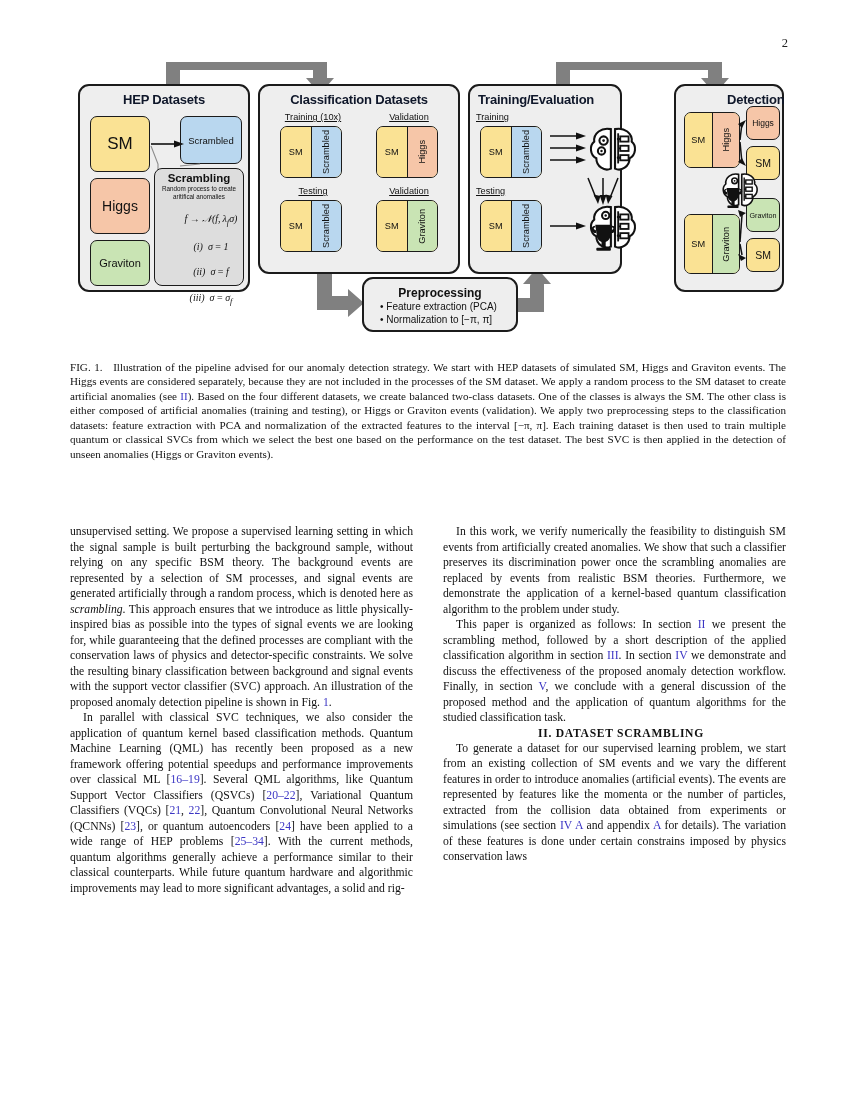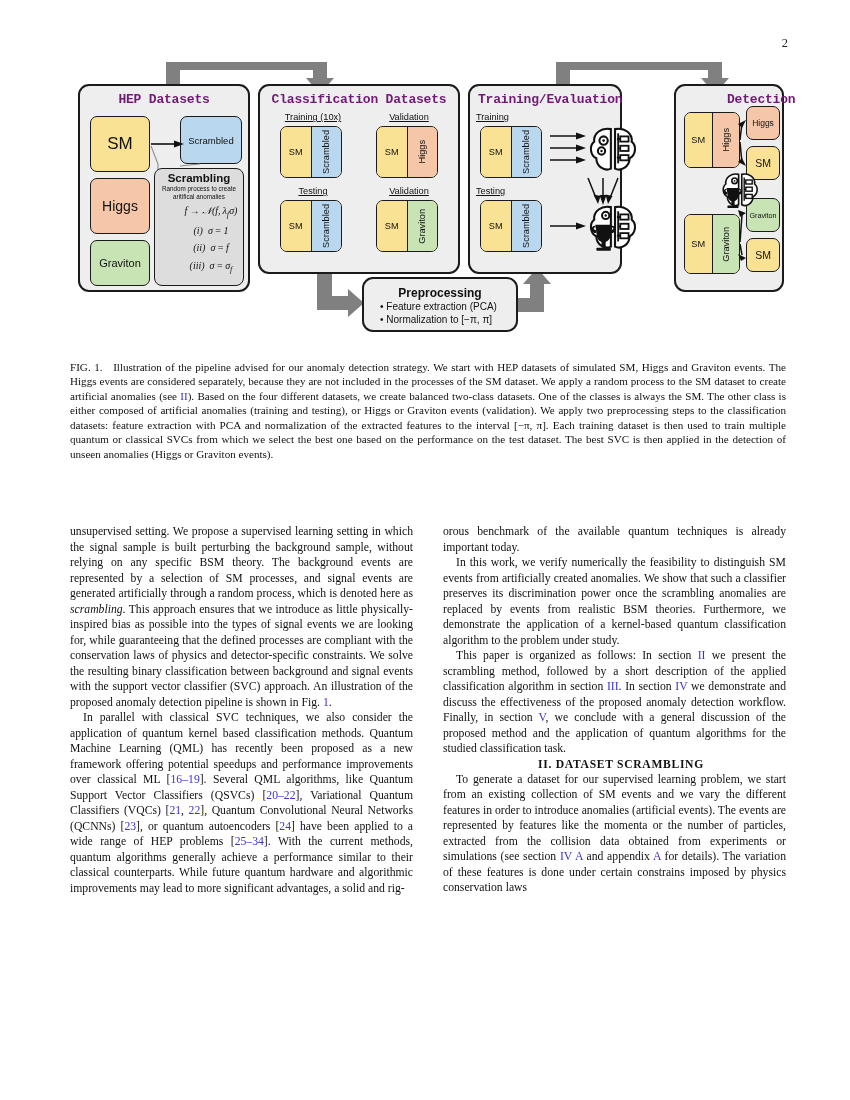--- a/index.html
+++ b/index.html
@@ -18,22 +18,22 @@
 
   
   .figure{position:absolute;left:70px;top:62px;width:715px;height:290px;}
 
   .panel{
     position:absolute;background:#eeeeee;border:2.2px solid #1b1b1b;
     border-radius:11px;box-sizing:border-box;
   }
   .panel-title{
     position:absolute;left:0;width:100%;text-align:center;
-    font-family:Liberation Mono, monospace;font-weight:bold;
-    color:#701a75;letter-spacing:-.2px;
+    font-family:Liberation Sans, sans-serif;font-weight:bold;
+    color:#0f172a;letter-spacing:-.2px;
   }
   .panel-title.lefty{text-align:left;}
 
   .sublabel{
     position:absolute;font-family:"Liberation Sans",sans-serif;
     font-size:9.2px;color:#111;text-align:center;white-space:nowrap;text-decoration:underline;
   }
 
   
   .box{
@@ -62,21 +62,21 @@
   .split .half.green{background:#c9e4b4;}
   .vert{writing-mode:vertical-rl;transform:rotate(180deg);white-space:nowrap;}
 
   
   .scrcard{
     position:absolute;background:#dddddd;border:1.7px solid #1b1b1b;
     border-radius:8px;box-sizing:border-box;text-align:center;color:#111;
   }
   .scrcard .hd{font-family:"Liberation Sans",sans-serif;font-weight:bold;font-size:11.5px;margin-top:3px;}
   .scrcard .sub{font-family:"Liberation Sans",sans-serif;font-size:6.3px;line-height:1.18;margin-top:1px;}
-  .scrcard .eq{font-family:"Liberation Serif",serif;font-style:italic;font-size:10px;margin-top:3px;line-height:1.45;padding-left:24px;}
+  .scrcard .eq{font-family:"Liberation Serif",serif;font-style:italic;font-size:10px;margin-top:11px;line-height:1.45;padding-left:24px;}
   .scrcard .eq .up{font-style:normal;}
 
   
   .prep{
     position:absolute;background:#eeeeee;border:2.2px solid #1b1b1b;border-radius:11px;
     box-sizing:border-box;color:#111;
   }
   .prep .hd{font-family:"Liberation Sans",sans-serif;font-weight:bold;font-size:12px;text-align:center;margin-top:7px;}
   .prep .li{font-family:"Liberation Sans",sans-serif;font-size:10px;margin-left:16px;line-height:1.32;}
 
@@ -366,21 +366,20 @@
 
   <div class="cols">
 
     <div class="col left">
       <p class="noind"><span>unsupervised setting. We propose a supervised learning setting in which the signal sample is built perturbing the background sample, without relying on any specific BSM theory. The background events are represented by a selection of SM processes, and signal events are generated artificially through a random process, which is denoted here as </span><em>scrambling</em><span>. This approach ensures that we introduce as little physically-inspired bias as possible into the types of signal events we are looking for, while guaranteeing that the defined processes are compliant with the conservation laws of physics and detector-specific constraints. We solve the resulting binary classification between background and signal events with the support vector classifier (SVC) approach. An illustration of the proposed anomaly detection pipeline is shown in Fig. </span><span class="ref">1</span><span>.</span></p>
 
       <p><span>In parallel with classical SVC techniques, we also consider the application of quantum kernel based classification methods. Quantum Machine Learning (QML) has recently been proposed as a new framework offering potential speedups and performance improvements over classical ML [</span><span class="ref">16–19</span><span>]. Several QML algorithms, like Quantum Support Vector Classifiers (QSVCs) [</span><span class="ref">20–22</span><span>], Variational Quantum Classifiers (VQCs) [</span><span class="ref">21</span><span>, </span><span class="ref">22</span><span>], Quantum Convolutional Neural Networks (QCNNs) [</span><span class="ref">23</span><span>], or quantum autoencoders [</span><span class="ref">24</span><span>] have been applied to a wide range of HEP problems [</span><span class="ref">25–34</span><span>]. With the current methods, quantum algorithms generally achieve a performance similar to their classical counterparts. While future quantum hardware and algorithmic improvements may lead to more significant advantages, a solid and rig-</span></p>
     </div>
 
     <div class="col right">
-      <p class="noind">orous benchmark of the available quantum techniques is already important today.</p>
       <p>In this work, we verify numerically the feasibility to distinguish SM events from artificially created anomalies. We show that such a classifier preserves its discrimination power once the scrambling anomalies are replaced by events from realistic BSM theories. Furthermore, we demonstrate the application of a kernel-based quantum classification algorithm to the problem under study.</p>
 
       <p><span>This paper is organized as follows: In section </span><span class="ref">II</span><span> we present the scrambling method, followed by a short description of the applied classification algorithm in section </span><span class="ref">III</span><span>. In section </span><span class="ref">IV</span><span> we demonstrate and discuss the effectiveness of the proposed anomaly detection workflow. Finally, in section </span><span class="ref">V</span><span>, we conclude with a general discussion of the proposed method and the application of quantum algorithms for the studied classification task.</span></p>
 
       <p class="sechead">II.    DATASET SCRAMBLING</p>
 
       <p><span>To generate a dataset for our supervised learning problem, we start from an existing collection of SM events and we vary the different features in order to introduce anomalies (artificial events). The events are represented by features like the momenta or the number of particles, extracted from the collision data obtained from experiments or simulations (see section </span><span class="ref">IV A</span><span> and appendix </span><span class="ref">A</span><span> for details). The variation of these features is done under certain constrains imposed by physics conservation laws</span></p>
     </div>
 
   </div>

